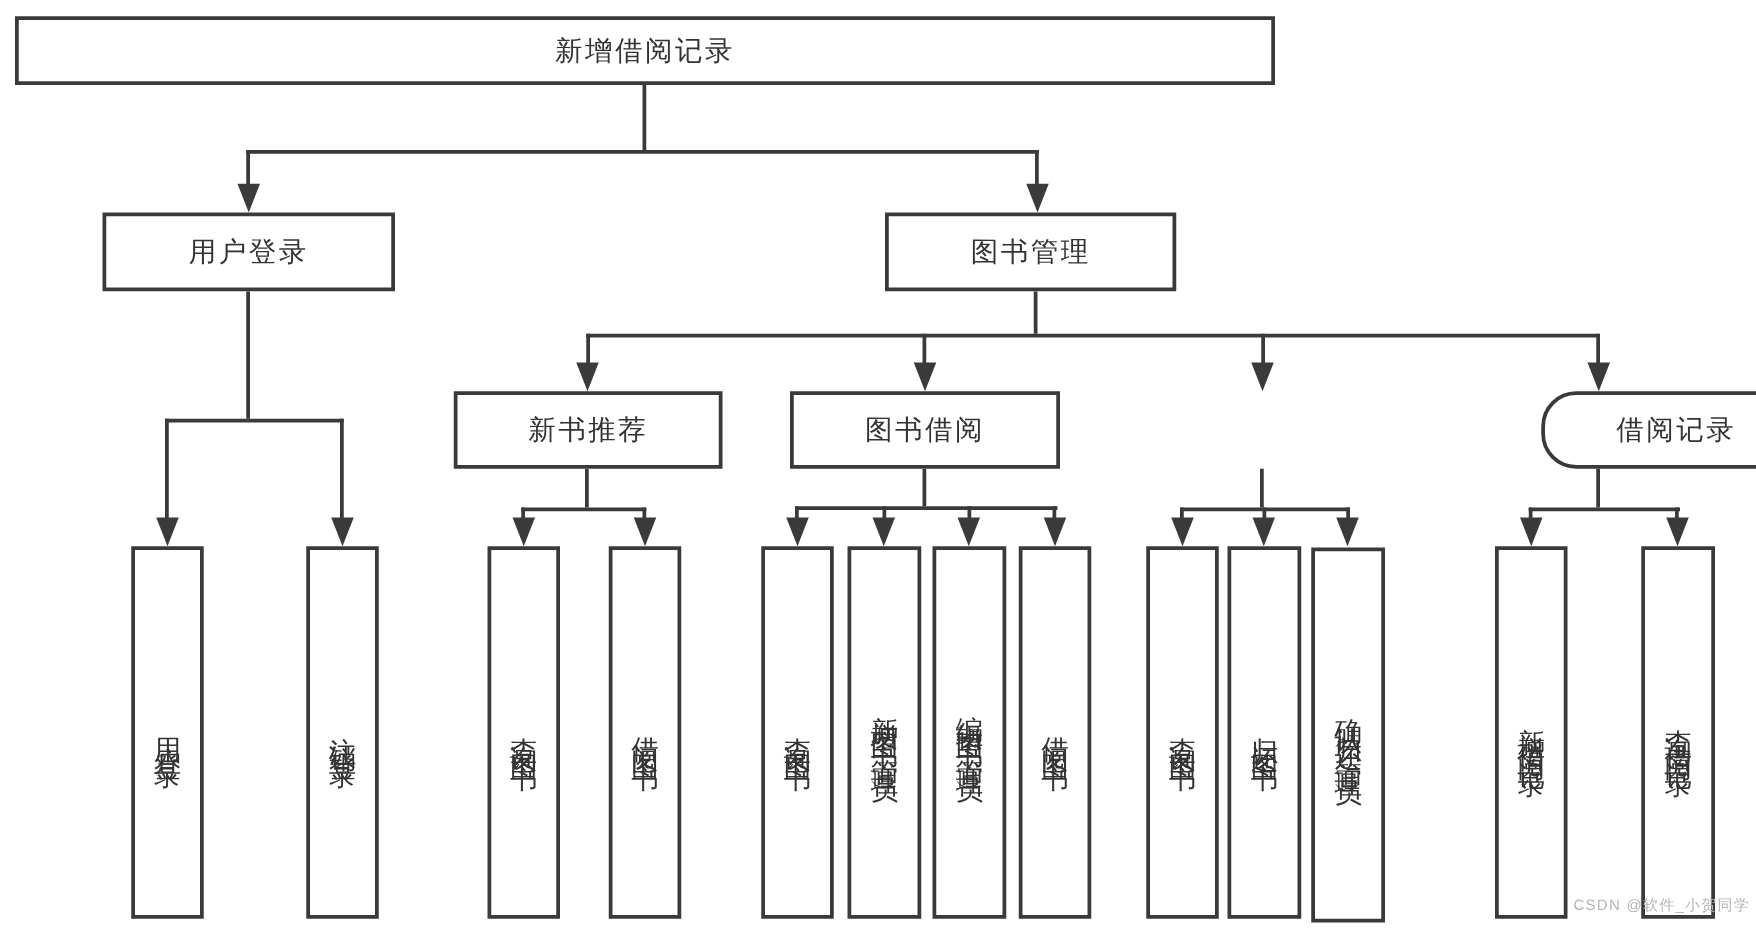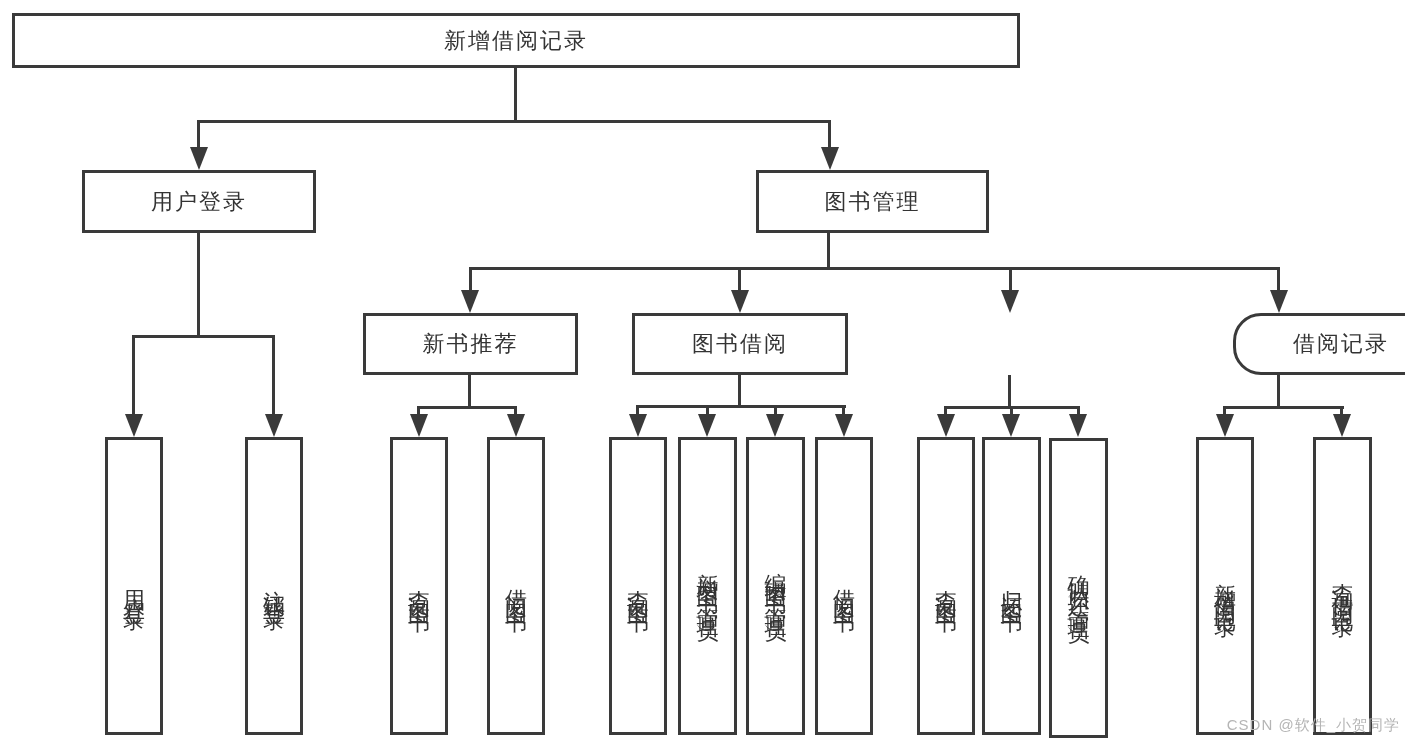--- a/index.html
+++ b/index.html
@@ -26,36 +26,36 @@
   }
   .vline{position:absolute;width:3px;background:var(--line);z-index:1;}
   .hline{position:absolute;height:3px;background:var(--line);z-index:1;}
   .arrow{
     position:absolute;width:0;height:0;z-index:1;
     border-left:9px solid transparent;border-right:9px solid transparent;
     border-top:23px solid var(--line);
   }
   .watermark{
     position:absolute;left:1185px;top:716px;width:215px;text-align:right;
-    font-size:15px;letter-spacing:1px;color:var(--wm);z-index:3;white-space:nowrap;
+    font-size:12px;letter-spacing:1px;color:var(--wm);z-index:3;white-space:nowrap;
   }
 </style>
 </head>
 <body>
 
 <div class="stage">
 
   <div class="box" style="left:12px;top:13px;width:1008px;height:55px;">
     <span>新增借阅记录</span>
   </div>
 
   <div class="box" style="left:82px;top:170px;width:234px;height:63px;">
     <span>用户登录</span>
   </div>
-  <div class="box" style="left:756px;top:170px;width:233px;height:63px;">
+  <div class="box" style="left:708px;top:170px;width:233px;height:63px;">
     <span>图书管理</span>
   </div>
 
   <div class="box" style="left:363px;top:313px;width:215px;height:62px;">
     <span>新书推荐</span>
   </div>
   <div class="box" style="left:632px;top:313px;width:216px;height:62px;justify-content:center;">
     <span>图书借阅</span>
   </div>
   <div class="box" style="left:1233px;top:313px;width:216px;height:62px;border-radius:28px;">

